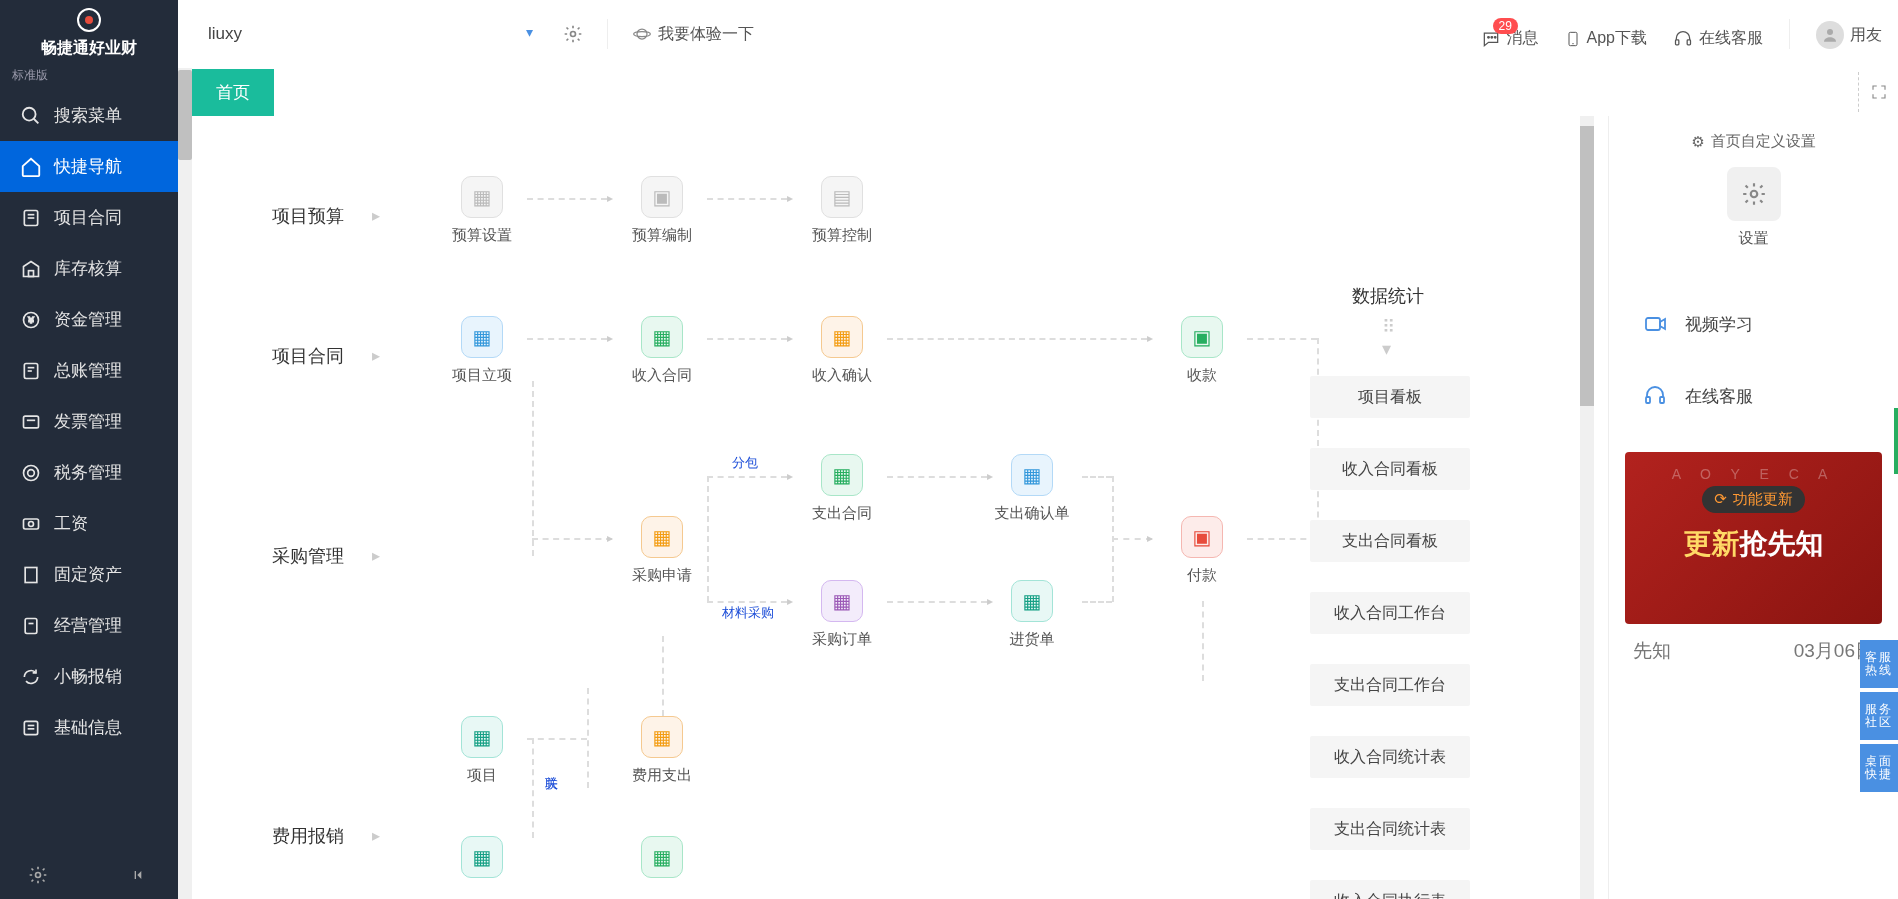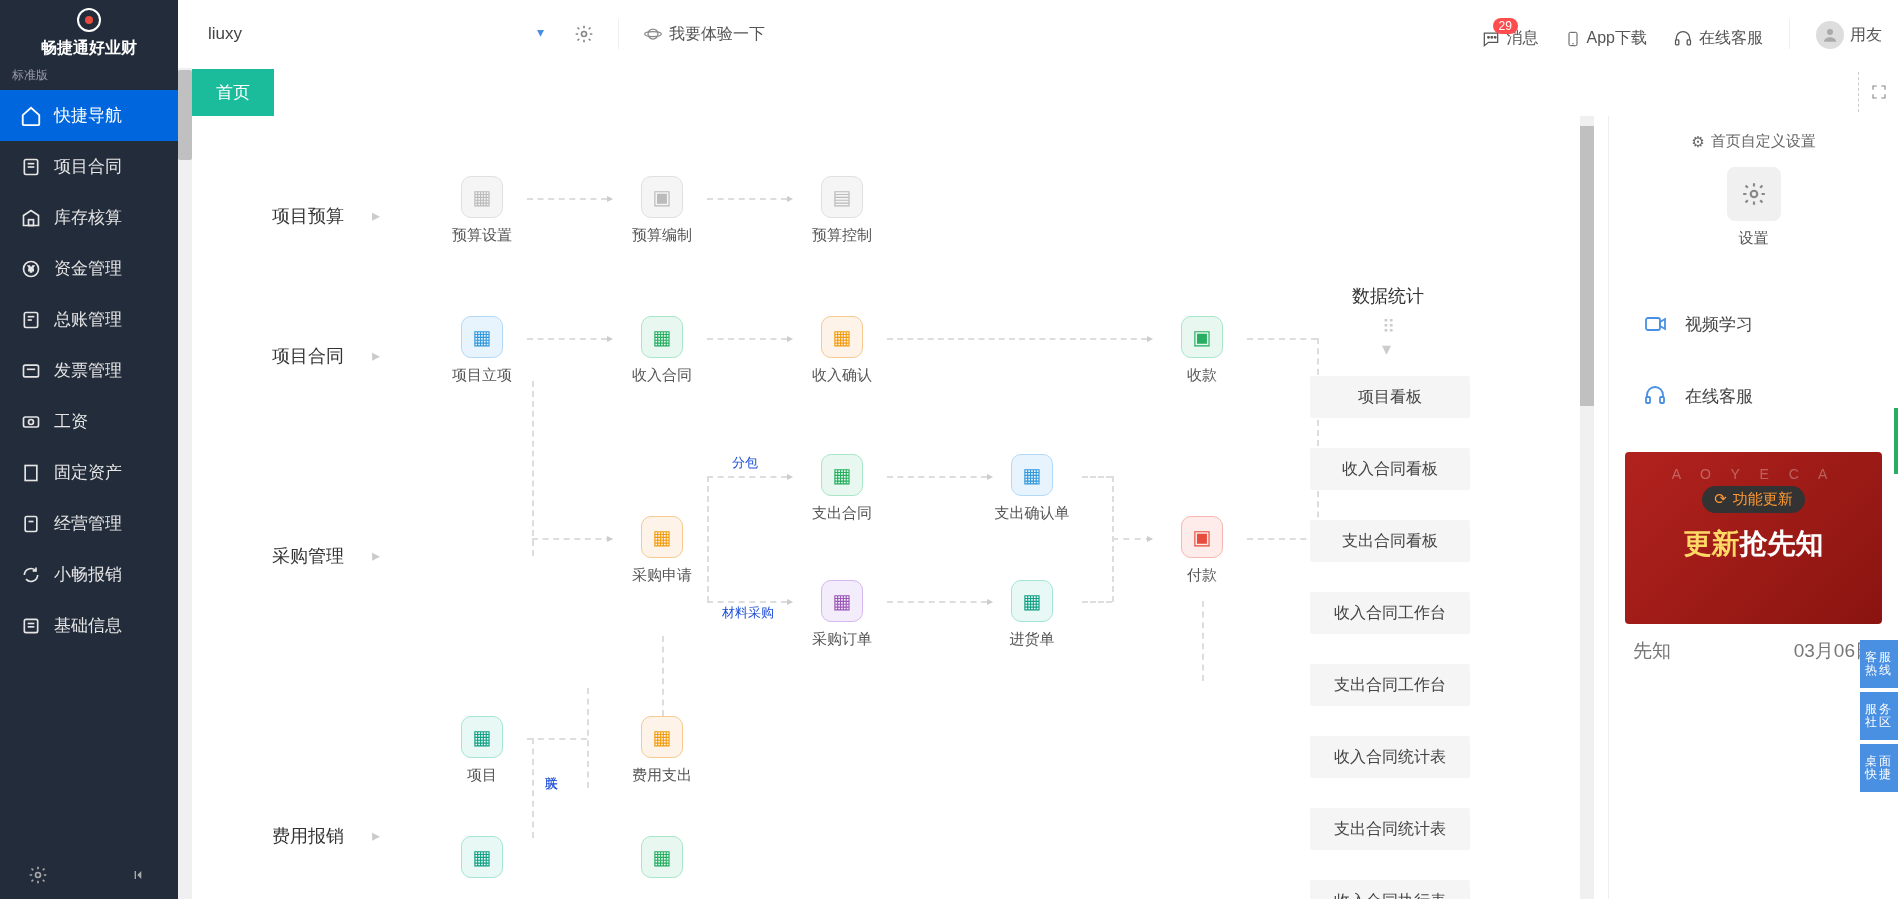--- a/index.html
+++ b/index.html
@@ -16,21 +16,21 @@
 .nav-item.active { background: #0066dd; color: #fff; }
 .nav-icon { width: 22px; height: 22px; display: inline-flex; align-items: center; justify-content: center; }
 .sidebar-footer { position: absolute; bottom: 0; left: 0; right: 0; height: 48px; display: flex; align-items: center; justify-content: space-between; padding: 0 28px; }
 
 
 .sidebar-scroll { position: absolute; left: 178px; top: 68px; width: 14px; height: 831px; background: #f0f0f0; }
 .sidebar-scroll-thumb { width: 100%; height: 90px; background: #c0c0c0; border-radius: 2px; margin-top: 2px; }
 
 
 .topbar { position: absolute; left: 192px; top: 0; right: 0; height: 68px; background: #fff; display: flex; align-items: center; padding: 0 16px; }
-.user-select { display: flex; align-items: flex-start; gap: 15px; color: #444; font-size: 17px; padding-right: 18px; }
+.user-select { display: flex; align-items: flex-start; gap: 4px; color: #444; font-size: 17px; padding-right: 18px; }
 .chev { color: #4a90e2; font-size: 14px; margin-left: 280px; }
 .gear-top { color: #888; font-size: 20px; margin-left: 12px; }
 .divider-v { width: 1px; height: 30px; background: #eee; margin: 0 24px; }
 .experience { display: flex; align-items: center; gap: 6px; color: #555; font-size: 16px; }
 .topbar-right { margin-left: auto; display: flex; align-items: flex-end; gap: 26px; color: #555; font-size: 16px; }
 .tb-item { display: flex; align-items: center; gap: 6px; position: relative; }
 .badge { position: absolute; top: -10px; left: 12px; background: #ff4d4f; color: #fff; font-size: 12px; border-radius: 10px; padding: 0 6px; line-height: 16px; }
 .avatar { width: 28px; height: 28px; background: #ddd; border-radius: 50%; display: flex; align-items: center; justify-content: center; color: #aaa; }
 .tb-divider { width: 1px; height: 30px; background: #eee; }
 
@@ -95,20 +95,29 @@
 </head>
 <body>
 
 <div class="sidebar">
   <div class="logo-area">
     <span class="logo-icon"></span>
     <span class="logo-text">畅捷通好业财</span>
   </div>
   <div class="edition">标准版</div>
 
+  <div class="nav-item">
+    <span class="nav-icon">
+        <svg width="22" height="22" viewBox="0 0 24 24" fill="none" stroke="currentColor" stroke-width="2">
+          <circle cx="10" cy="10" r="7"></circle>
+          <line x1="20" y1="20" x2="15" y2="15"></line>
+        </svg>
+      </span>
+    <span>搜索菜单</span>
+  </div>
   <div class="nav-item active">
     <span class="nav-icon">
         <svg width="22" height="22" viewBox="0 0 24 24" fill="none" stroke="currentColor" stroke-width="2">
           <path d="M3 11l9-8 9 8v10a1 1 0 01-1 1H4a1 1 0 01-1-1z"></path>
         </svg>
       </span>
     <span>快捷导航</span>
   </div>
   <div class="nav-item">
     <span class="nav-icon">
@@ -149,20 +158,29 @@
     <span>总账管理</span>
   </div>
   <div class="nav-item">
     <span class="nav-icon">
         <svg width="20" height="20" viewBox="0 0 24 24" fill="none" stroke="currentColor" stroke-width="2">
           <rect x="3" y="5" width="18" height="14" rx="2"></rect>
           <line x1="7" y1="10" x2="17" y2="10"></line>
         </svg>
       </span>
     <span>发票管理</span>
+  </div>
+  <div class="nav-item">
+    <span class="nav-icon">
+        <svg width="20" height="20" viewBox="0 0 24 24" fill="none" stroke="currentColor" stroke-width="2">
+          <circle cx="12" cy="12" r="9"></circle>
+          <circle cx="12" cy="12" r="4"></circle>
+        </svg>
+      </span>
+    <span>税务管理</span>
   </div>
   <div class="nav-item">
     <span class="nav-icon">
         <svg width="20" height="20" viewBox="0 0 24 24" fill="none" stroke="currentColor" stroke-width="2">
           <rect x="3" y="6" width="18" height="12" rx="2"></rect>
           <circle cx="12" cy="12" r="3"></circle>
         </svg>
       </span>
     <span>工资</span>
   </div>

